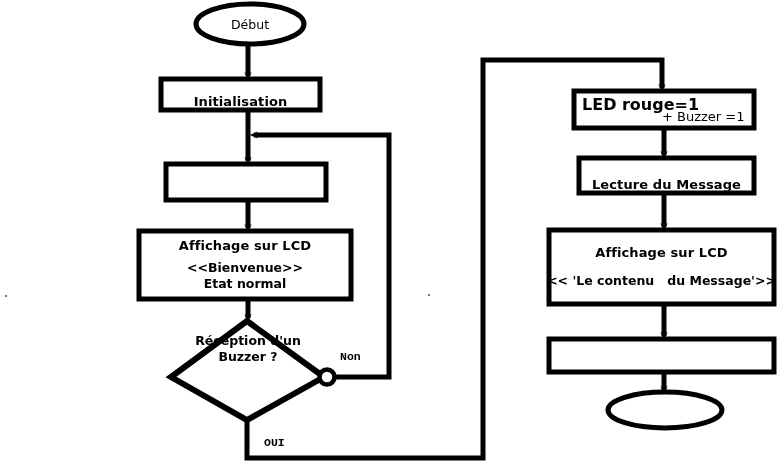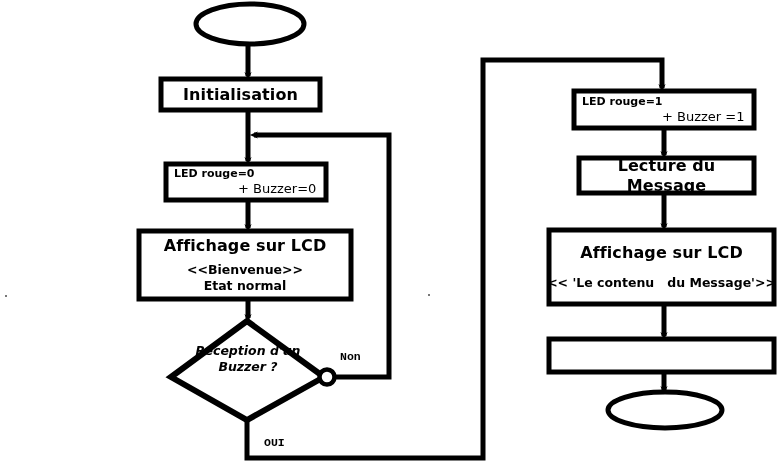--- a/index.html
+++ b/index.html
@@ -29,23 +29,24 @@
     flex-direction: column;
     align-items: center;
     justify-content: center;
     text-align: center;
     color: #000000;
     pointer-events: none;
     box-sizing: border-box;
   }
   .lbl-bold {
     font-weight: bold;
-    font-size: 16px;
+    font-size: 13px;
     line-height: 1.25;
     letter-spacing: 0.1px;
+    justify-content: flex-end;
   }
   .lbl-reg {
     font-weight: bold;
     font-size: 12.5px;
     line-height: 1.3;
   }
   .lbl-term {
     font-weight: normal;
     font-size: 12.5px;
   }
@@ -60,21 +61,21 @@
   
   .split-box {
     position: absolute;
     box-sizing: border-box;
     color: #000;
     pointer-events: none;
   }
   .split-line1 {
     position: absolute;
     font-weight: bold;
-    font-size: 11px;
+    font-size: 16px;
     white-space: nowrap;
   }
   .split-line2 {
     position: absolute;
     font-weight: normal;
     font-size: 13px;
     white-space: nowrap;
   }
   .stray-dot {
     position: absolute;
@@ -131,37 +132,36 @@
 
     <line x1="664" y1="128" x2="664" y2="155" stroke="#000000" stroke-width="5" marker-end="url(#arrow)"></line>
 
     <line x1="664" y1="193" x2="664" y2="227" stroke="#000000" stroke-width="5" marker-end="url(#arrow)"></line>
 
     <line x1="664" y1="304" x2="664" y2="336" stroke="#000000" stroke-width="5" marker-end="url(#arrow)"></line>
 
     <line x1="664" y1="372" x2="664" y2="390" stroke="#000000" stroke-width="5" marker-end="url(#arrow)"></line>
   </svg>
 
+  <div class="node-label lbl-term" style="left:196px; top:4px; width:108px; height:40px;">
+    <span>Début</span>
+  </div>
 
   <div class="node-label lbl-bold" style="left:161px; top:79px; width:159px; height:31px;">
     <span>Initialisation</span>
   </div>
 
-  <div class="split-box" style="left:166px; top:164px; width:160px; height:36px;">
-    <span class="split-line1" style="left:8px; top:3px;">LED rouge=0</span>
-    <span class="split-line2" style="left:72px; top:17px;">+ Buzzer=0</span>
-  </div>
 
   <div class="node-label" style="left:139px; top:231px; width:212px; height:68px;">
     <span class="lbl-bold" style="margin-bottom:6px;">Affichage sur LCD</span>
     <span class="lbl-reg">&lt;&lt;Bienvenue&gt;&gt;</span>
     <span class="lbl-reg">Etat normal</span>
   </div>
 
-  <div class="node-label" style="left:178px; top:338px; width:140px; height:42px;font-style:italic;">
+  <div class="node-label" style="left:178px; top:328px; width:140px; height:42px;">
     <span class="lbl-reg">Réception d'un</span>
     <span class="lbl-reg">Buzzer ?</span>
   </div>
 
   <div class="edge-label" style="left:340px; top:350px;">
     <span>Non</span>
   </div>
 
   <div class="edge-label" style="left:264px; top:436px;">
     <span>OUI</span>

